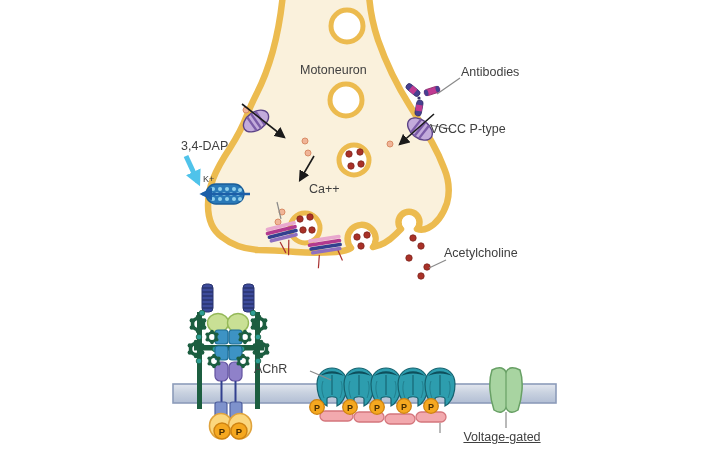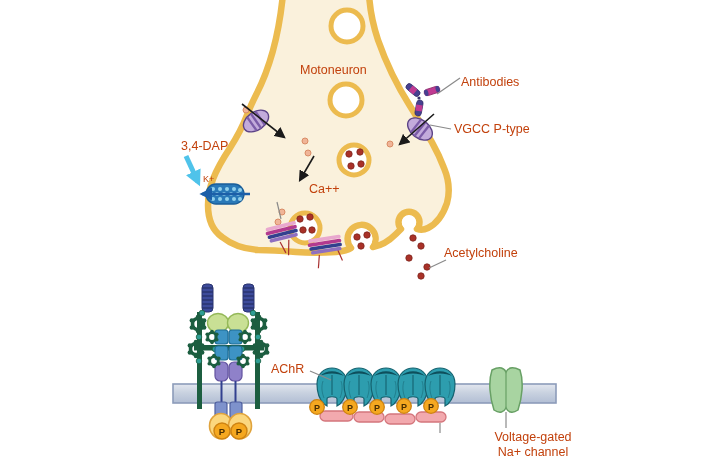--- a/index.html
+++ b/index.html
@@ -1,19 +1,19 @@
 <!DOCTYPE html>
 <html><head>
 <meta charset="utf-8">
 <style>
   html,body{margin:0;padding:0;background:#fff;}
   .canvas{position:relative;width:724px;height:466px;background:#ffffff;overflow:hidden;
           font-family:"Liberation Sans", sans-serif;color:#1a1a1a;}
   svg{position:absolute;left:0;top:0;}
-  .lbl{position:absolute;font-size:12.5px;line-height:15px;color:#c2410c;white-space:nowrap;}
+  .lbl{position:absolute;font-size:12.5px;line-height:15px;color:#404040;white-space:nowrap;}
   .lbl.small{font-size:9px;}
   .lbl.center{text-align:center;white-space:normal;}
 </style>
 </head>
 <body>
 
 <div class="canvas">
 
 <svg width="724" height="466" viewBox="0 0 724 466">
   <defs>
@@ -280,27 +280,26 @@
     <path d="M460,78 L437,94"></path>
     <path d="M451,129 L430,125"></path>
     <path d="M277,202 L281,219"></path>
     <path d="M446,260 L429,268"></path>
     <path d="M310,371 L331,380"></path>
     <path d="M506,412 V428"></path>
   </g>
 </svg>
 
 <div class="lbl" style="left:300px;top:63px;">Motoneuron</div>
-<div class="lbl" style="left:461px;top:75px;">Antibodies</div>
-<div class="lbl" style="left:454px;top:122px;text-align:right;">
+<div class="lbl" style="left:461px;top:65px;">Antibodies</div>
+<div class="lbl" style="left:430px;top:122px;text-align:right;">
   <div>VGCC  P-type</div>
 </div>
 <div class="lbl" style="left:181px;top:139px;">3,4-DAP</div>
 <div class="lbl small" style="left:203px;top:172px;">K+</div>
 <div class="lbl" style="left:309px;top:135px;margin-top:47px;">Ca++</div>
 <div class="lbl" style="left:444px;top:246px;">Acetylcholine</div>
-<div class="lbl" style="left:271px;top:362px;">AChR</div>
-<div class="lbl center" style="left:487px;top:430px;width:92px;">
+<div class="lbl" style="left:254px;top:362px;">AChR</div>
+<div class="lbl center" style="left:456px;top:430px;width:92px;text-decoration:underline;">
   <div>Voltage-gated</div>
-  <div>Na+ channel</div>
 </div>
 
 </div>
 
 </body></html>

